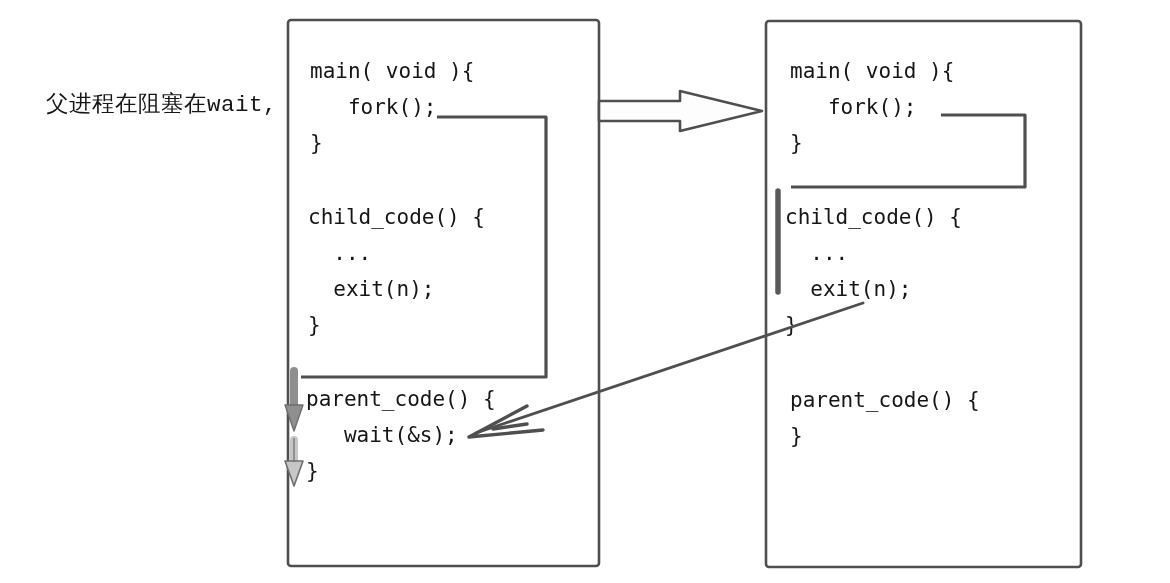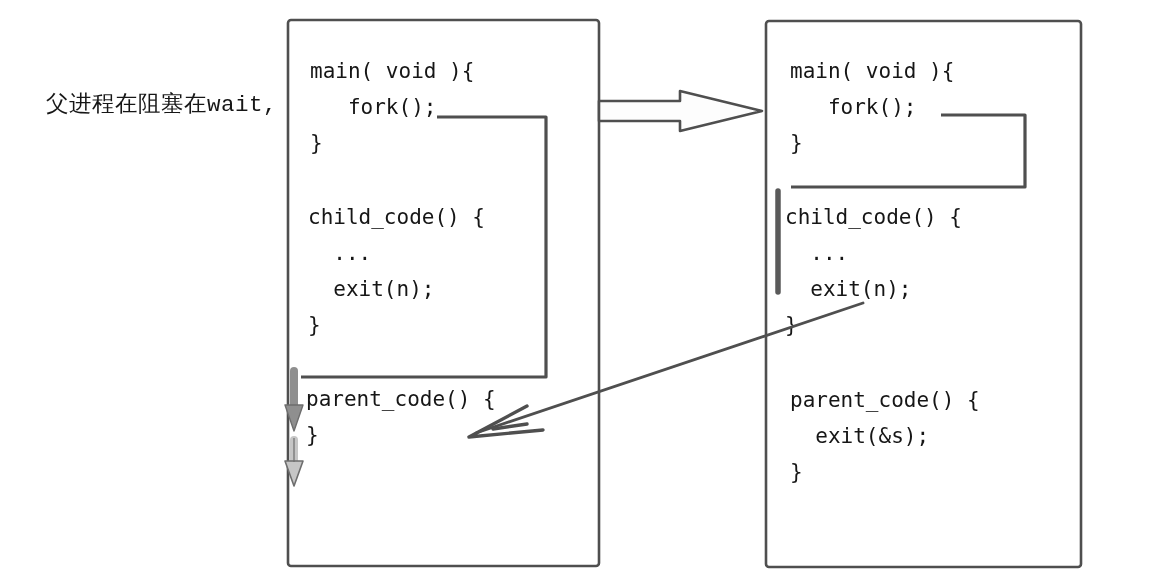--- a/index.html
+++ b/index.html
@@ -63,37 +63,37 @@
     <div class="code-line">}</div>
   </div>
   <div class="code-block" style="left:308px; top:202px;">
     <div class="code-line">child_code() {</div>
     <div class="code-line">  ...</div>
     <div class="code-line">  exit(n);</div>
     <div class="code-line">}</div>
   </div>
   <div class="code-block" style="left:306px; top:384px;">
     <div class="code-line">parent_code() {</div>
+    <div class="code-line">   wait(&amp;s);</div>
     <div class="code-line">}</div>
   </div>
 
   <div class="code-block" style="left:790px; top:56px;">
     <div class="code-line">main( void ){</div>
     <div class="code-line">   fork();</div>
     <div class="code-line">}</div>
   </div>
   <div class="code-block" style="left:785px; top:202px;">
     <div class="code-line">child_code() {</div>
     <div class="code-line">  ...</div>
     <div class="code-line">  exit(n);</div>
     <div class="code-line">}</div>
   </div>
   <div class="code-block" style="left:790px; top:385px;">
     <div class="code-line">parent_code() {</div>
-    <div class="code-line">  exit(&amp;s);</div>
     <div class="code-line">}</div>
   </div>
 
   <svg class="overlay" width="1170" height="583" viewBox="0 0 1170 583">
 
     <rect x="288" y="20" width="311" height="546" rx="3" style="fill:none; stroke:var(--line-color); stroke-width:2.6;"></rect>
 
     <rect x="766" y="21" width="315" height="546" rx="3" style="fill:none; stroke:var(--line-color); stroke-width:2.6;"></rect>
 
     <polyline points="437,117 546,117 546,377 301,377" style="fill:none; stroke:var(--line-color); stroke-width:3.2; stroke-linejoin:round;"></polyline>

